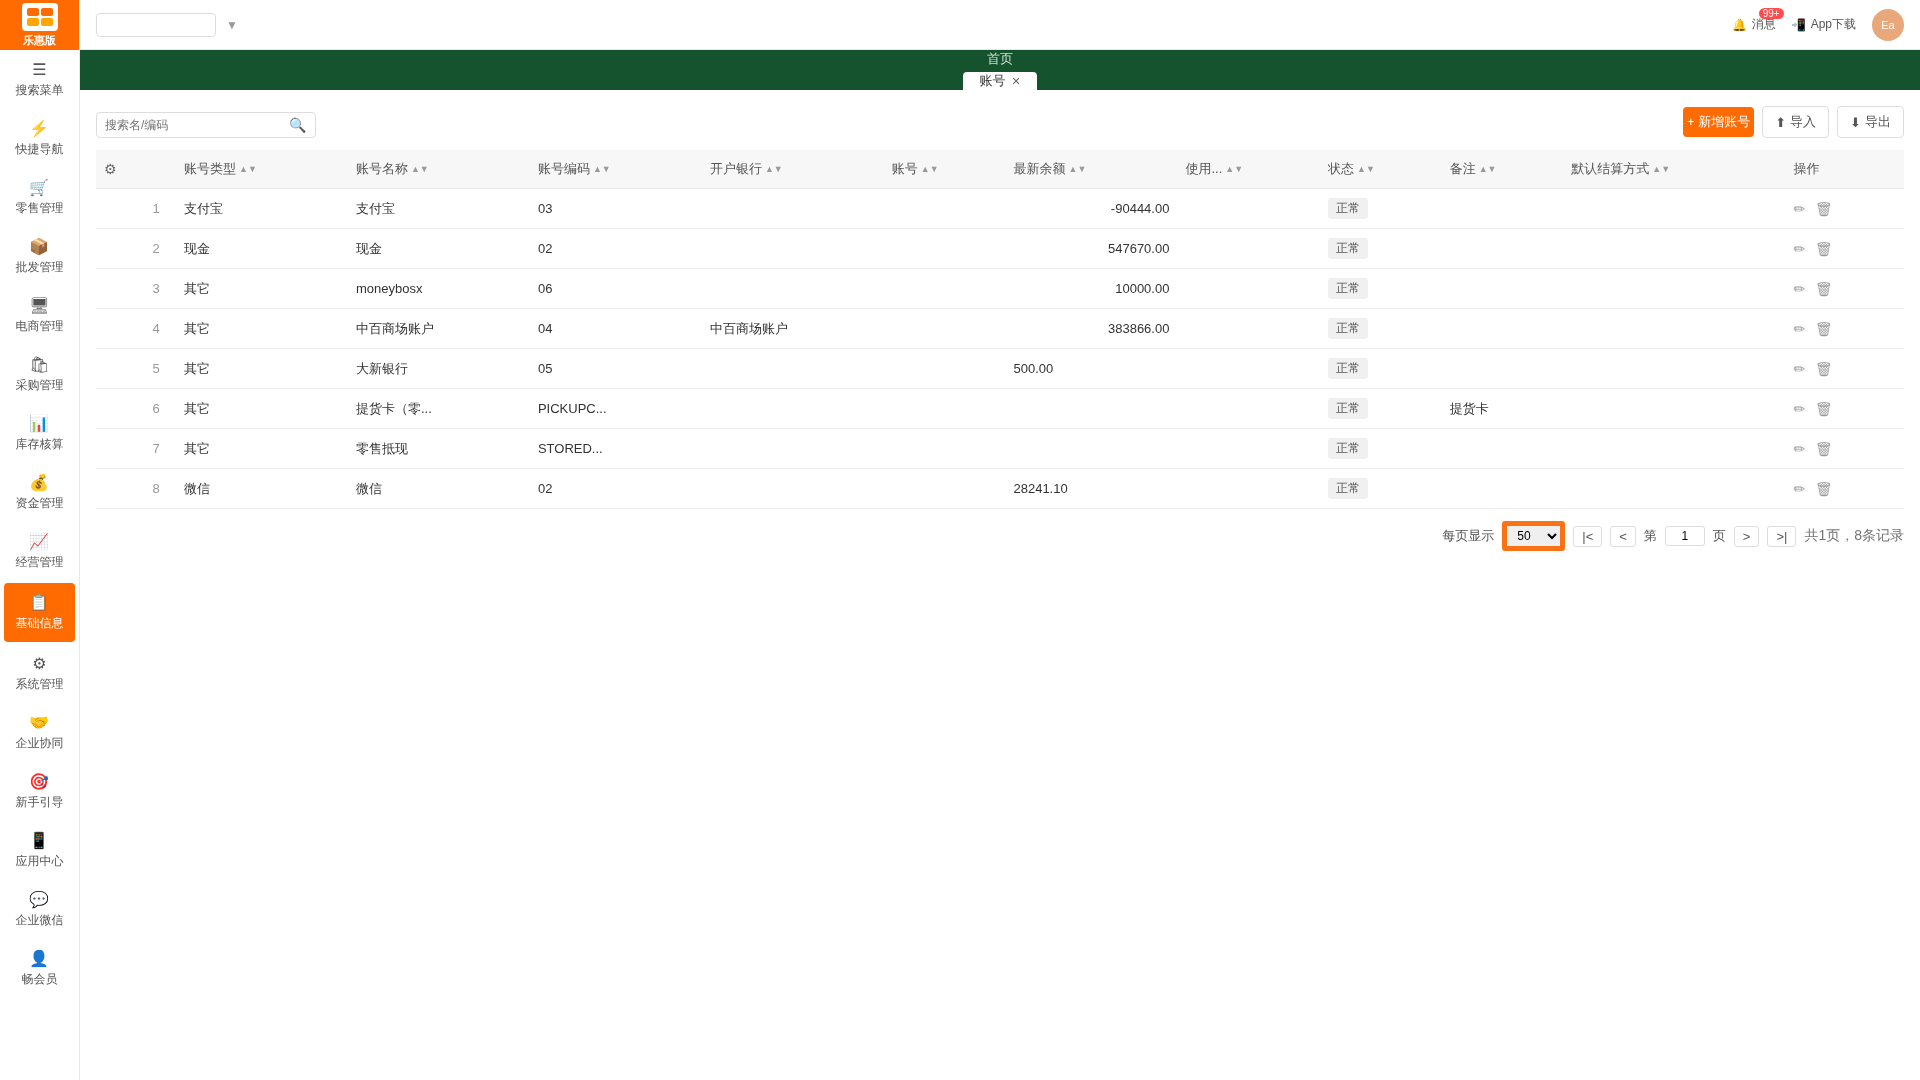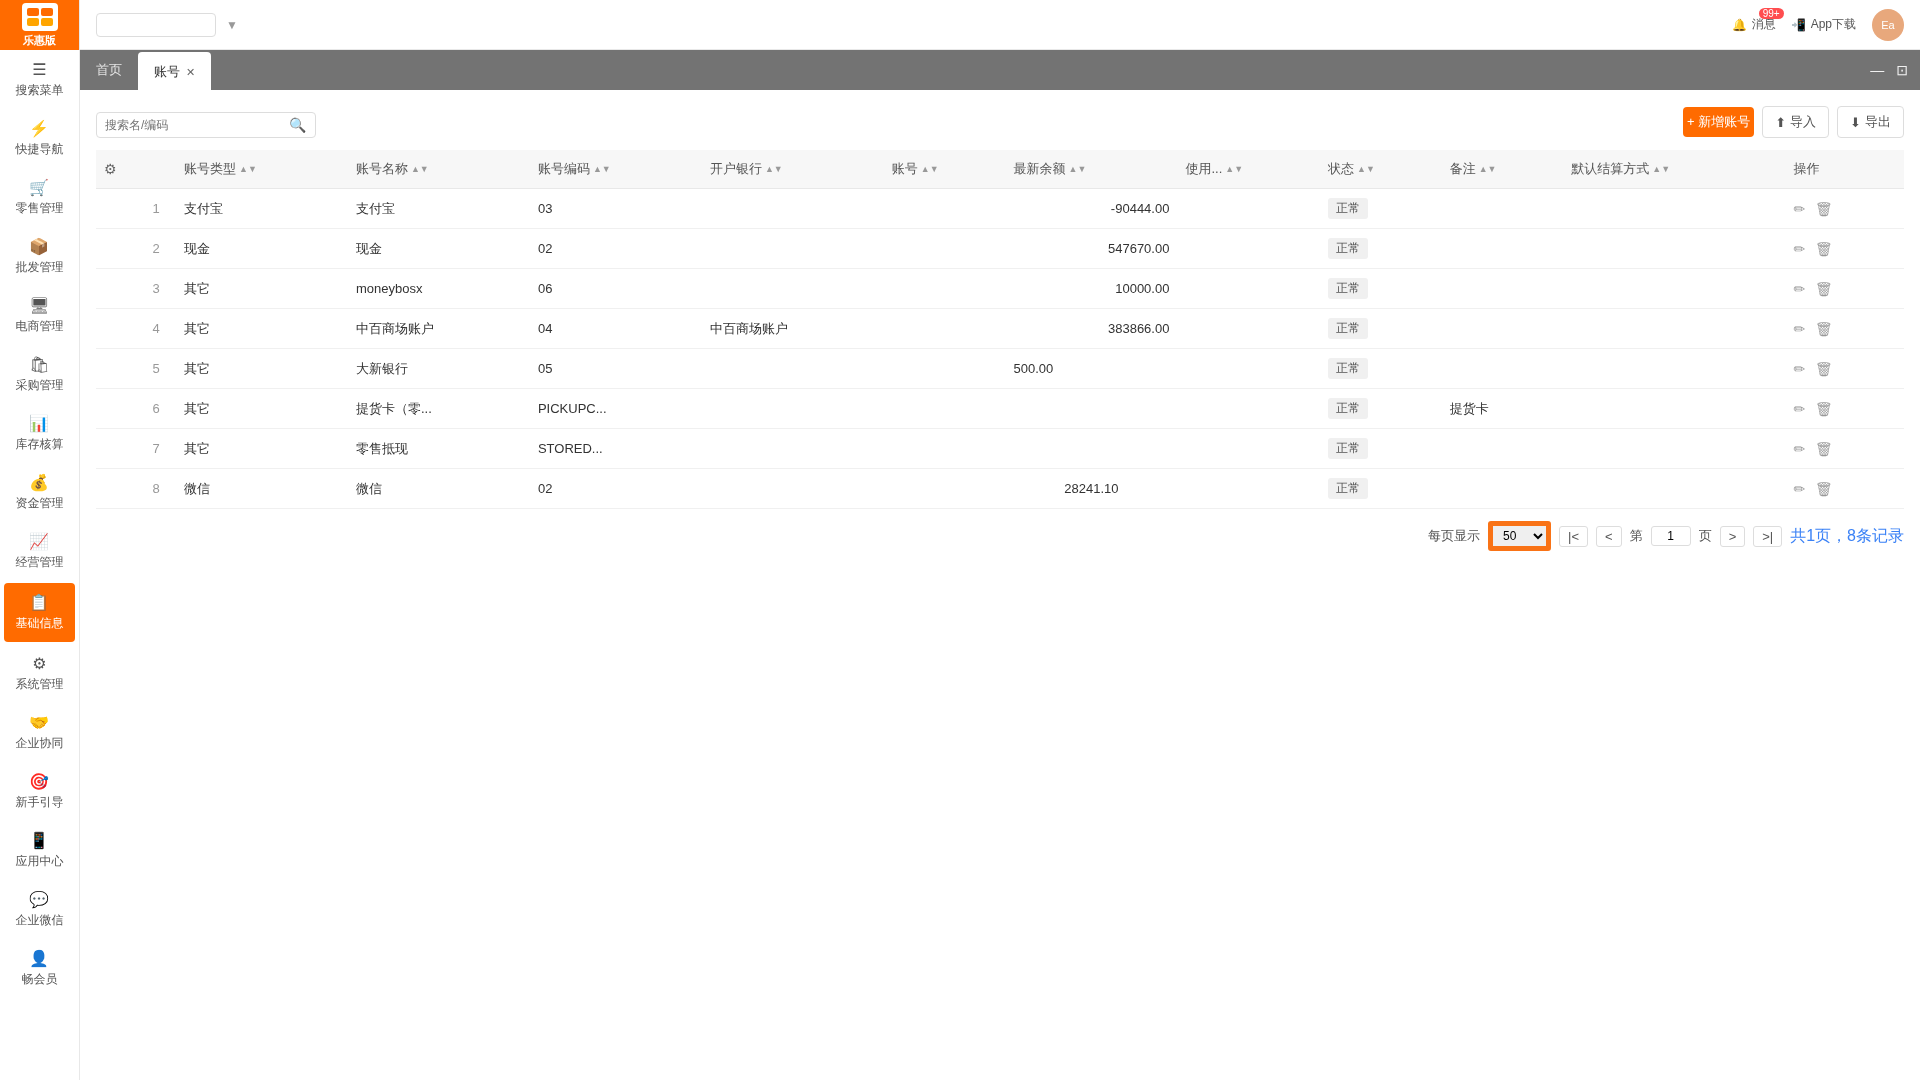--- a/index.html
+++ b/index.html
@@ -21,21 +21,21 @@
     .top-header { height: 50px; background: #fff; display: flex; align-items: center; justify-content: space-between; padding: 0 16px; border-bottom: 1px solid #e8e8e8; }
     .top-header-left { display: flex; align-items: center; gap: 10px; }
     .top-search { border: 1px solid #ddd; border-radius: 4px; padding: 4px 8px; font-size: 12px; width: 120px; }
     .top-header-right { display: flex; align-items: center; gap: 16px; }
     .msg-btn { display: flex; align-items: center; gap: 4px; cursor: pointer; position: relative; color: #555; font-size: 12px; }
     .badge { background: #ff4d4f; color: #fff; border-radius: 10px; font-size: 10px; padding: 0 4px; position: absolute; top: -8px; right: -8px; }
     .app-btn { display: flex; align-items: center; gap: 4px; cursor: pointer; color: #555; font-size: 12px; }
     .avatar { width: 32px; height: 32px; border-radius: 50%; background: #e8a87c; display: flex; align-items: center; justify-content: center; color: #fff; font-size: 11px; }
 
     
-    .tab-bar { height: 40px; background: #737373; display: flex; align-items: center; padding: 0 0; }
+    .tab-bar { height: 40px; background: #14532d; display: flex; align-items: center; padding: 0 0; flex-direction: column; }
     .tab { display: flex; align-items: center; height: 100%; padding: 0 16px; cursor: pointer; color: rgba(255,255,255,0.8); font-size: 13px; }
     .tab.active { background: #fff; color: #333; border-radius: 4px 4px 0 0; margin-top: 4px; }
     .tab-close { margin-left: 6px; font-size: 11px; color: #666; }
     .tab-actions { margin-left: auto; display: flex; align-items: center; gap: 4px; padding-right: 8px; }
     .tab-action-btn { color: rgba(255,255,255,0.9); cursor: pointer; font-size: 14px; padding: 2px 4px; }
 
     
     .content-area { flex: 1; background: #fff; padding: 16px; overflow: auto; display: flex; flex-direction: column; }
 
     
@@ -56,21 +56,21 @@
     .settings-icon { color: #666; cursor: pointer; font-size: 14px; }
     .status-badge { display: inline-block; padding: 2px 8px; border-radius: 3px; font-size: 12px; background: #f0f0f0; color: #555; }
     .action-btn { color: #999; cursor: pointer; font-size: 14px; margin-right: 6px; }
 
     
     .pagination-bar { display: flex; align-items: center; justify-content: flex-end; padding: 12px 0 0; gap: 8px; color: #555; font-size: 13px; }
     .page-size-select { border: 5px solid #f97316; border-radius: 3px; padding: 2px 6px; font-size: 12px; }
     .page-btn { border: 1px solid #ddd; background: #fff; border-radius: 3px; padding: 2px 8px; cursor: pointer; color: #555; font-size: 13px; }
     .page-btn:disabled { color: #ccc; cursor: default; }
     .page-input { border: 1px solid #ddd; border-radius: 3px; padding: 2px 6px; width: 40px; text-align: center; font-size: 12px; }
-    .page-total { color: #3b82f6; font-size: 16px; }
+    .page-total { color: #737373; font-size: 14px; }
   </style>
 </head>
 <body>
 
 <div class="sidebar">
   <div class="sidebar-logo">
     <div class="logo-icon">
       <svg width="30" height="22" viewBox="0 0 30 22">
         <rect x="2" y="2" width="12" height="8" rx="2" fill="#ff6b00"></rect>
         <rect x="16" y="2" width="12" height="8" rx="2" fill="#ff6b00"></rect>
@@ -402,21 +402,21 @@
       </td>
     </tr>
           <tr>
       <td></td>
       <td style="text-align:center;color:#999;">8</td>
       <td>微信</td>
       <td>微信</td>
       <td>02</td>
       <td></td>
       <td></td>
-      <td style="text-align:center;">28241.10</td>
+      <td style="text-align:left;">28241.10</td>
       <td></td>
       <td><span class="status-badge">正常</span></td>
       <td></td>
       <td></td>
       <td>
         <span class="action-btn" title="编辑">✏</span>
         <span class="action-btn" title="删除">🗑</span>
       </td>
     </tr>
         </tbody>

